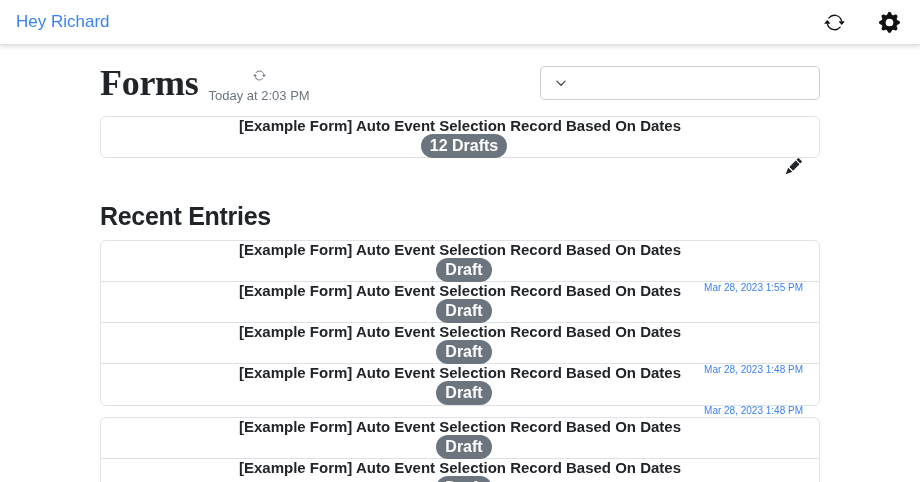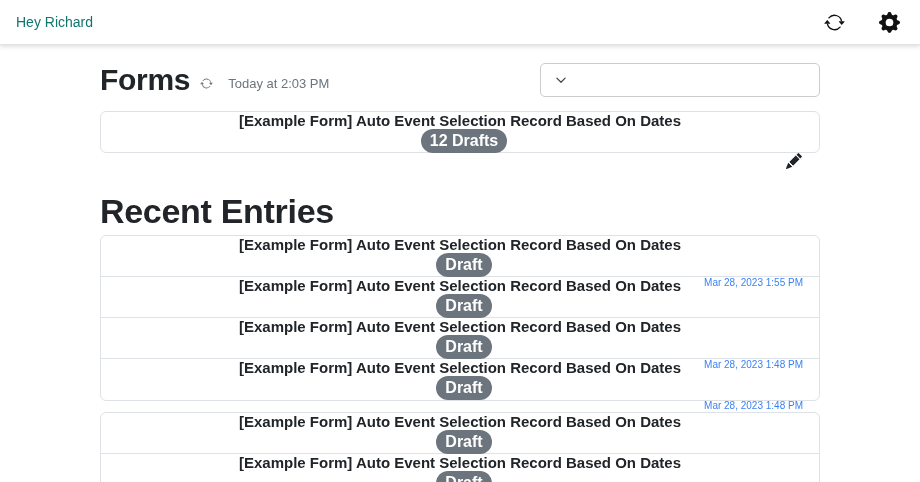--- a/index.html
+++ b/index.html
@@ -12,39 +12,39 @@
   }
   
   .navbar {
     height: 45px; background: #fff;
     display: flex; align-items: center;
     padding: 0 20px 0 16px;
     border-bottom: 1px solid #e2e2e2;
     box-shadow: 0 2px 4px rgba(0,0,0,.12);
     position: relative; z-index: 2;
   }
-  .brand { font-size: 14px; color: #0f766e; }
+  .brand { font-size: 17px; color: #3b82f6; }
   .nav-icons { margin-left: auto; display: flex; align-items: center; gap: 33px; }
   .nav-icon-btn {
     width: 22px; height: 22px; color: #111;
     display: inline-flex; align-items: center; justify-content: center;
     cursor: pointer; background: none; border: none; padding: 0;
   }
   .nav-icon-btn svg { width: 21px; height: 21px; }
   
   .main { width: 720px; margin: 0 auto; padding-top: 17px; }
   .section-title {
     margin: 0; font-weight: 700; color: #212529; letter-spacing: -.3px;
   }
   .forms-header { display: flex; align-items: center; justify-content: space-between; }
   .forms-title-wrap { display: flex; align-items: center; }
-  .forms-title { font-size: 30px; line-height: 36px; }
+  .forms-title { font-size: 36px; line-height: 36px; font-family: Liberation Serif, serif; }
   .refresh-meta {
-    display: flex; align-items: center; gap: 15px;
-    color: #6c757d; font-size: 13px; margin-left: 10px; margin-top: 7px;
+    display: flex; align-items: center; gap: 6px;
+    color: #6c757d; font-size: 13px; margin-left: 10px; margin-top: 7px; flex-direction: column;
   }
   .refresh-meta svg { width: 13px; height: 13px; flex: 0 0 auto; }
   
   .select-box {
     width: 280px; height: 34px; background: #fff;
     border: 1px solid #ccc; border-radius: 5px;
     display: flex; align-items: center; justify-content: space-between;
     padding: 0 12px 0 14px;
     font-weight: 700; font-size: 15px; color: #212529;
     cursor: pointer;
@@ -64,21 +64,21 @@
     padding: 4px 9px 4px; border-radius: 50rem;
     margin-left: 8px; white-space: nowrap;
   }
   .edit-btn {
     margin-left: auto; width: 18px; height: 18px; color: #212529;
     display: inline-flex; align-items: center; justify-content: center;
     background: none; border: none; padding: 0; cursor: pointer;
   }
   .edit-btn svg { width: 16px; height: 16px; }
   
-  .entries-title { font-size: 34px; line-height: 30px; margin-top: 43px; }
+  .entries-title { font-size: 25px; line-height: 30px; margin-top: 43px; }
   .entry-group { margin-top: 9px; }
   .entry-group + .entry-group { margin-top: 11px; }
   .entry-row { height: 41px; cursor: pointer; }
   .entry-row:not(:last-child) { border-bottom: 1px solid #dee2e6; }
   .timestamp { margin-left: auto; font-size: 10px; color: #3b82f6; white-space: nowrap; }
 </style>
 </head>
 <body>
 
 <header class="navbar">

